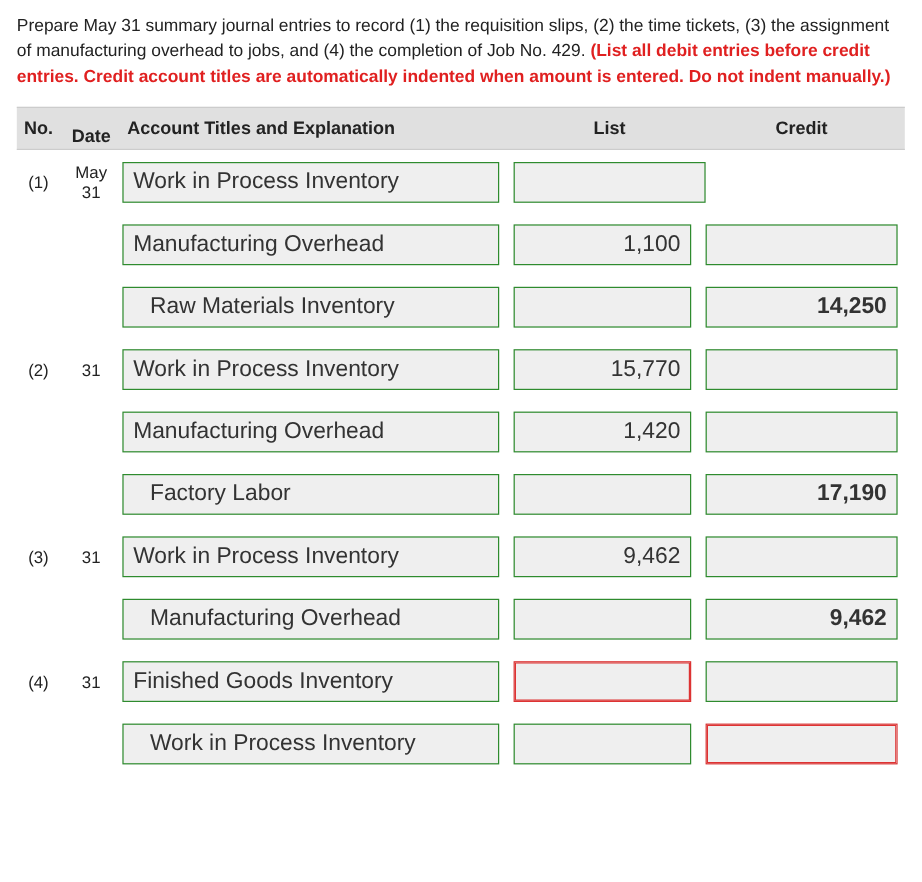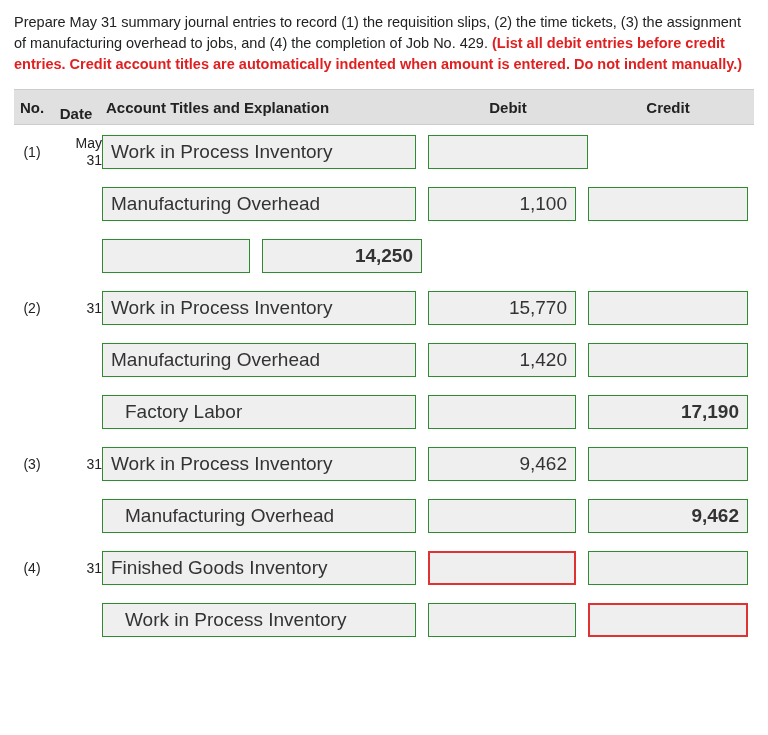--- a/index.html
+++ b/index.html
@@ -34,21 +34,21 @@
   .col-acct { width: 326px; padding-left: 4px; flex-shrink:0;}
   .col-debit { width: 160px; text-align: center; flex-shrink:0;}
   .col-credit { width: 160px; text-align: center; flex-shrink:0;}
   .entries { padding-top: 10px; }
   .row {
     display: flex;
     align-items: center;
     margin-bottom: 18px;
   }
   .cell-no { width: 36px; text-align: center; font-size: 14px; flex-shrink:0;}
-  .cell-date { width: 52px; text-align: right; font-size: 14px; line-height: 1.2; flex-shrink:0;}
+  .cell-date { width: 52px; text-align: center; font-size: 14px; line-height: 1.2; flex-shrink:0;}
   .cell-acct { width: 326px; padding-right: 12px; flex-shrink:0;}
   .cell-debit { width: 160px; padding-right: 12px; flex-shrink:0;}
   .cell-credit { width: 160px; padding-right: 0px; flex-shrink:0;font-weight:bold;}
 
   .input-box {
     height: 34px;
     border: 1px solid #2e8b2e;
     background: #efefef;
     display: flex;
     align-items: center;
@@ -65,21 +65,21 @@
 <body>
 
 <div class="instructions">
   <span>Prepare May 31 summary journal entries to record (1) the requisition slips, (2) the time tickets, (3) the assignment of manufacturing overhead to jobs, and (4) the completion of Job No. 429. </span><span class="emph">(List all debit entries before credit entries. Credit account titles are automatically indented when amount is entered. Do not indent manually.)</span>
 </div>
 
 <div class="header-row">
   <div class="col-no">No.</div>
   <div class="col-date">Date</div>
   <div class="col-acct">Account Titles and Explanation</div>
-  <div class="col-debit">Debit</div>
+  <div class="col-debit">List</div>
   <div class="col-credit">Credit</div>
 </div>
 
 <div class="entries" id="entries">
     <div class="row">
       <div class="cell-no">(1)</div>
       <div class="cell-date">May<br>31</div>
       <div class="cell-acct">
         <div class="input-box acct">Work in Process Inventory</div>
       </div>
@@ -96,20 +96,23 @@
       <div class="cell-debit">
         <div class="input-box num">1,100</div>
       </div>
       <div class="cell-credit">
         <div class="input-box num"></div>
       </div>
     </div>
     <div class="row indent">
       <div class="cell-no"></div>
       <div class="cell-date"></div>
+      <div class="cell-acct">
+        <div class="input-box acct">Raw Materials Inventory</div>
+      </div>
       <div class="cell-debit">
         <div class="input-box num"></div>
       </div>
       <div class="cell-credit">
         <div class="input-box num">14,250</div>
       </div>
     </div>
     <div class="row">
       <div class="cell-no">(2)</div>
       <div class="cell-date">31</div>

